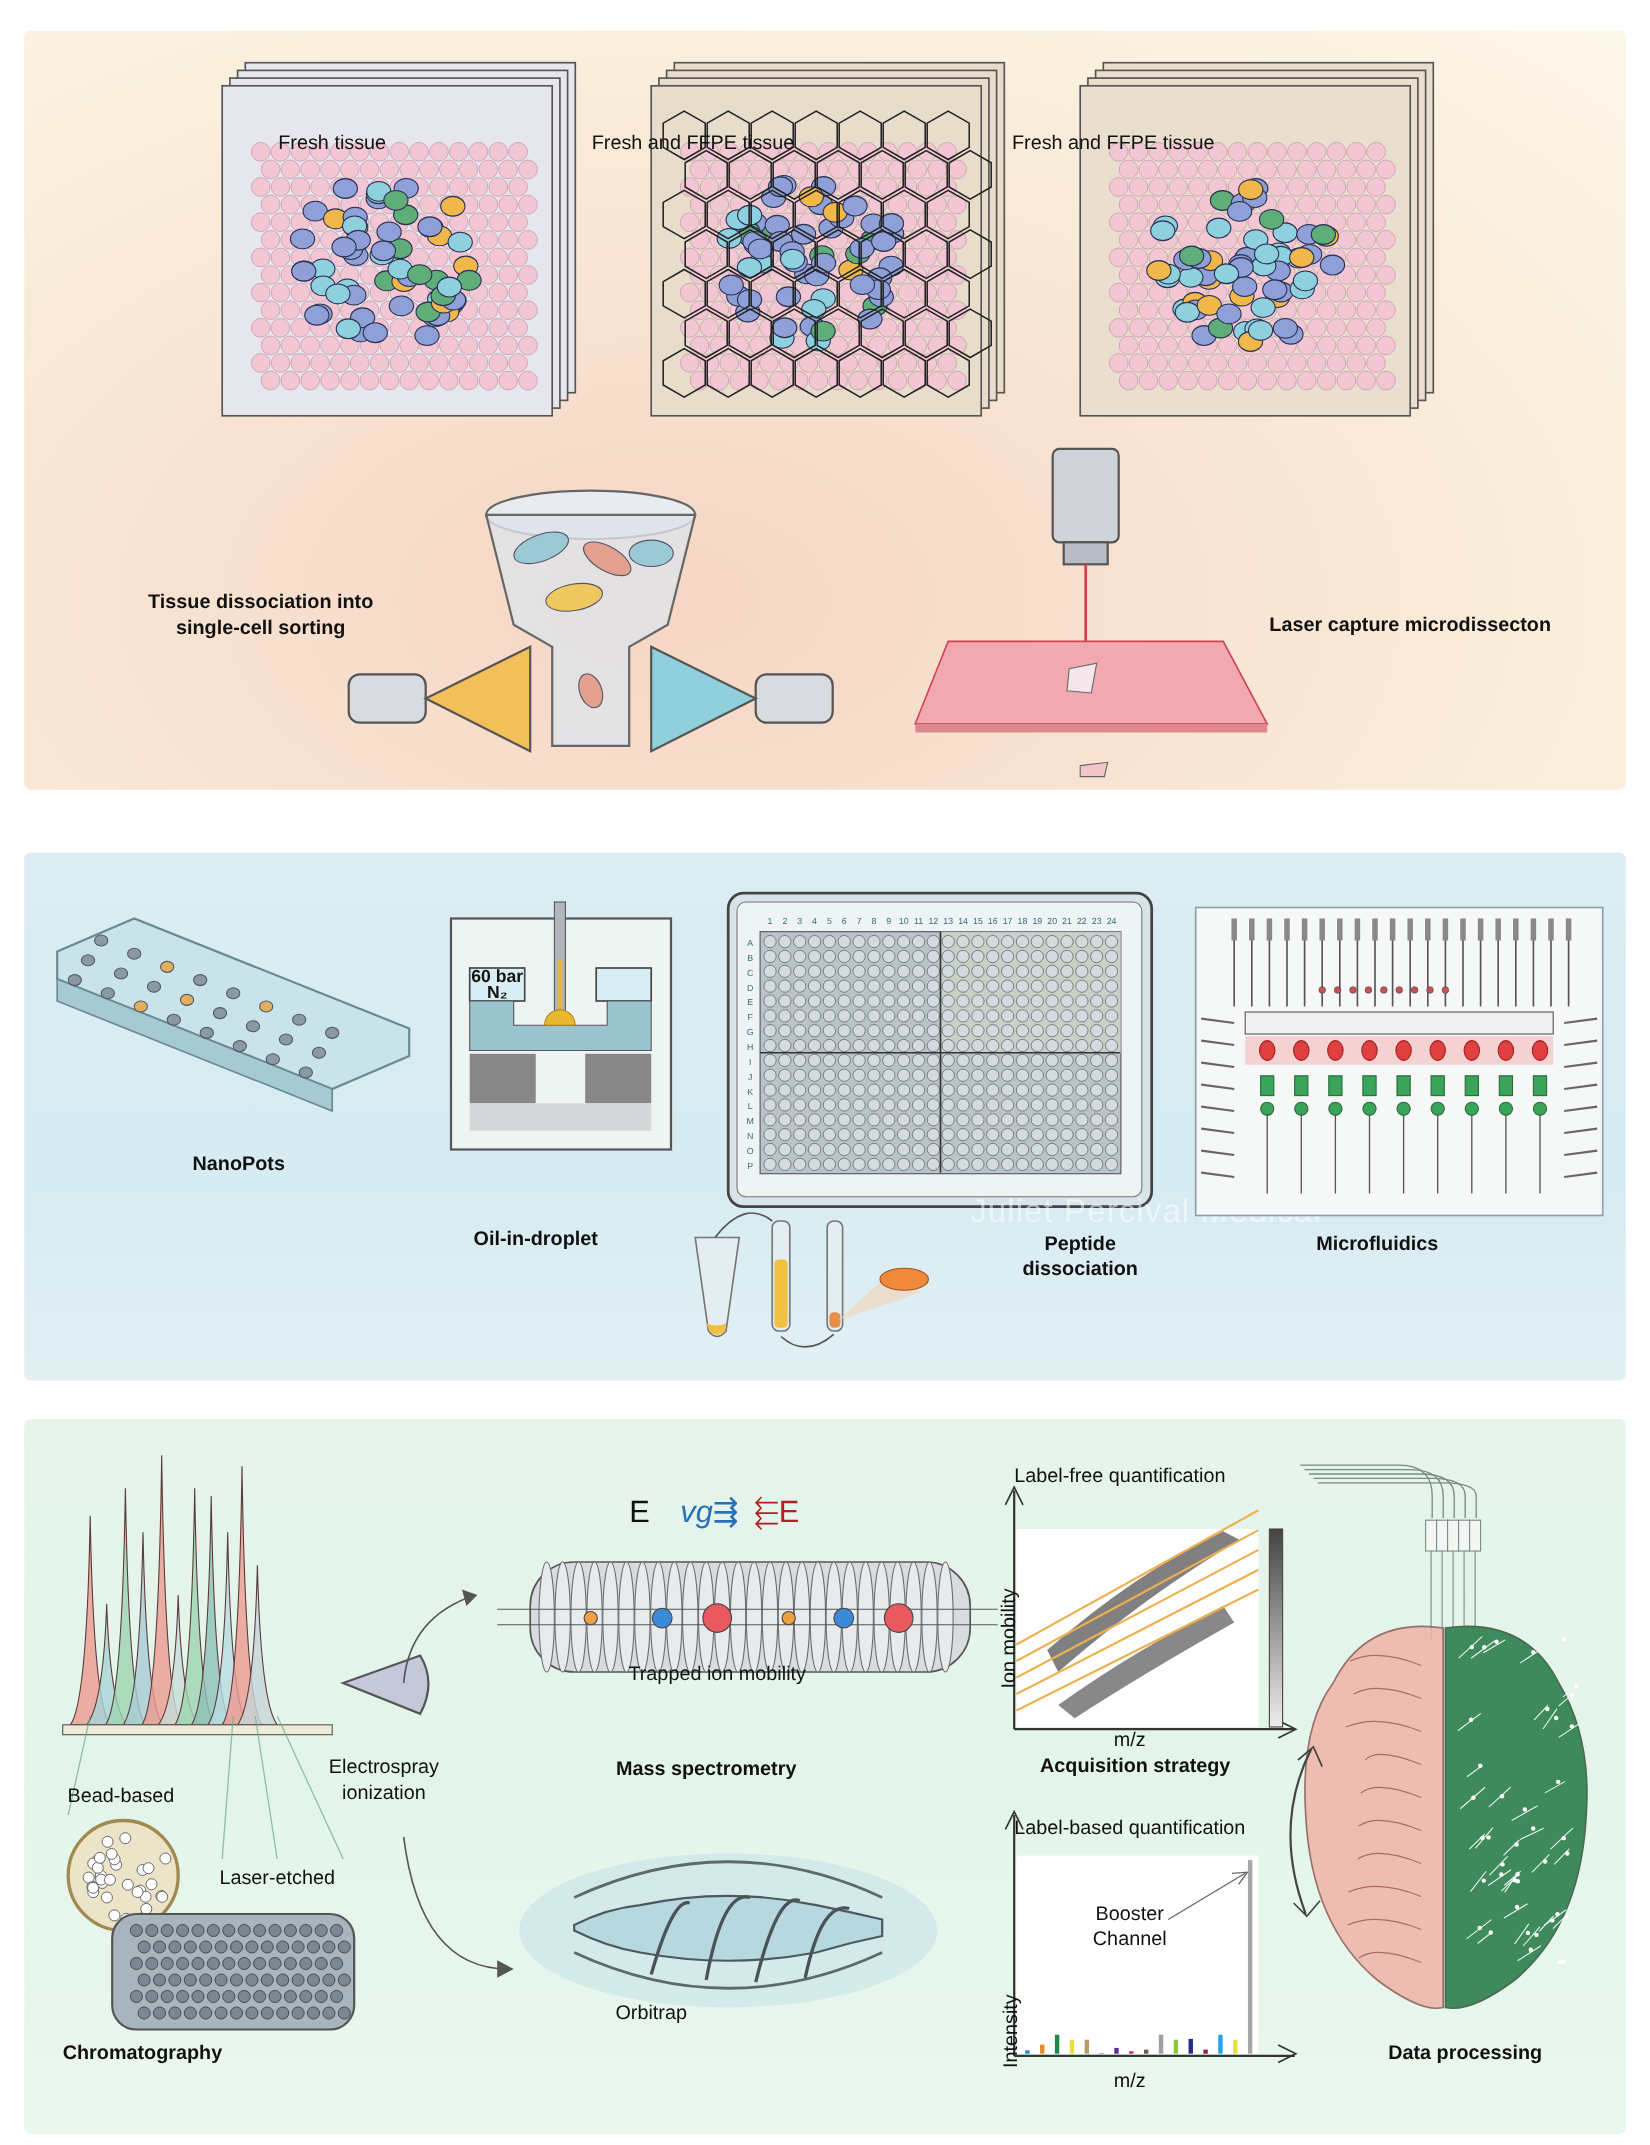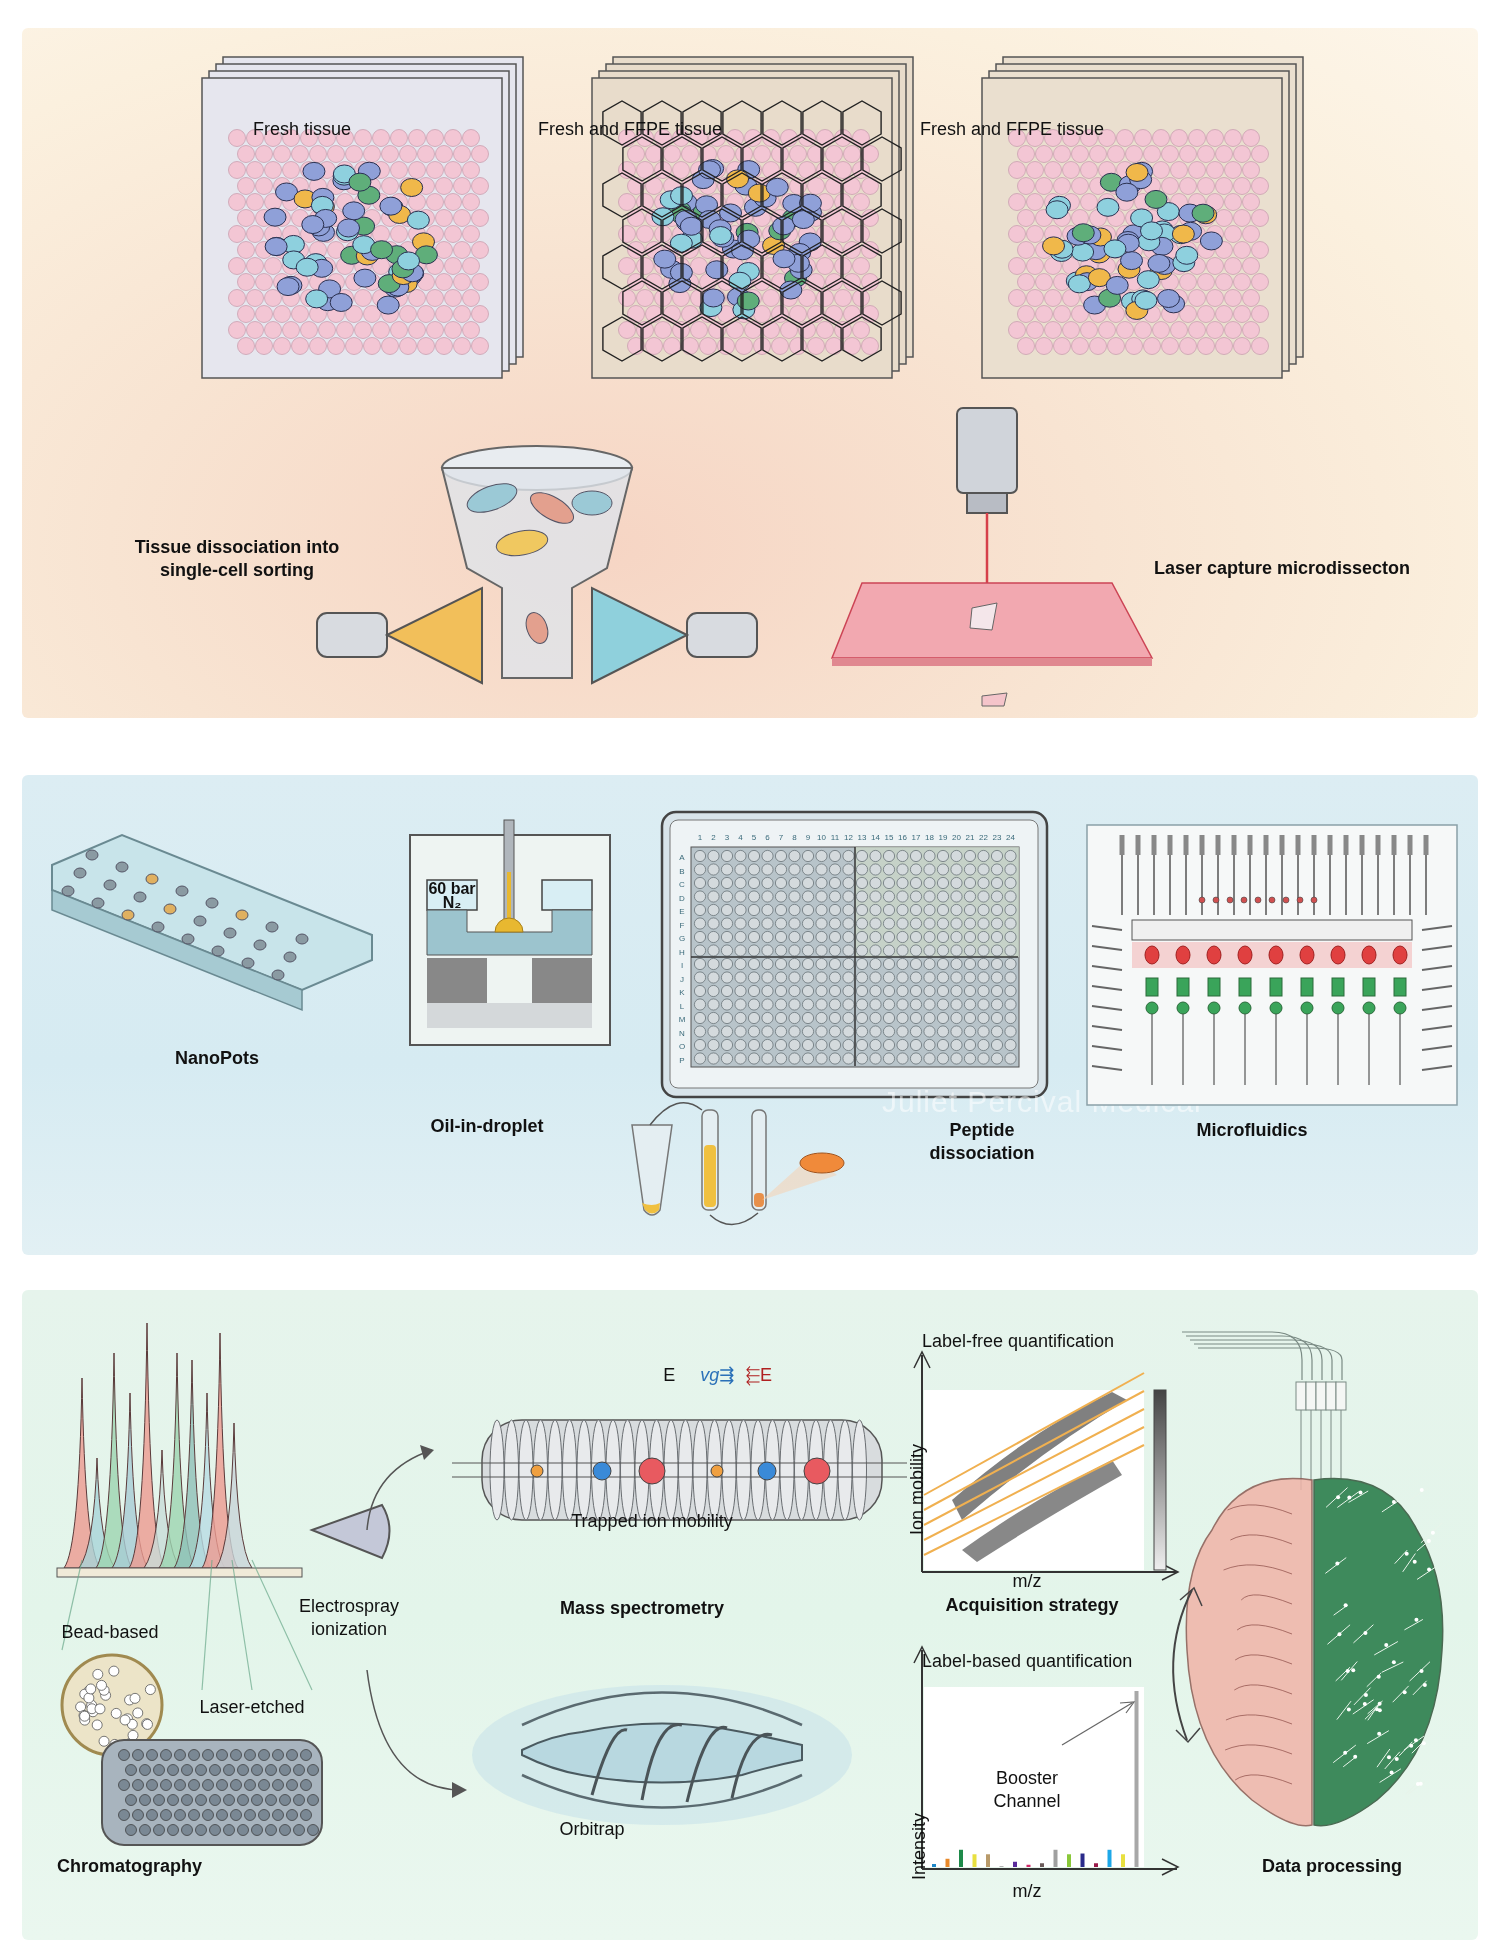--- a/index.html
+++ b/index.html
@@ -1657,21 +1657,21 @@
     <div>Electrospray</div>
     <div>ionization</div>
   </div>
   <svg style="left:320px;top:90px;width:160px;height:480px;">
     <path d="M25 150 Q30 90 90 70" fill="none" stroke="#555" stroke-width="1.5"></path>
     <path d="M25 290 Q40 410 120 410" fill="none" stroke="#555" stroke-width="1.5"></path>
     <path d="M110 402 L125 410 L110 418 Z" fill="#555"></path>
     <path d="M78 65 L92 70 L82 80 Z" fill="#555"></path>
   </svg>
 
-  <div class="lbl" style="left:550px;top:70px;width:200px;font-size:18px;line-height:30px;text-align:right;">
+  <div class="lbl" style="left:550px;top:70px;width:200px;font-size:28px;line-height:30px;text-align:left;">
     <span>E</span>
     <span style="color:#2a70b8;font-style:italic;margin-left:20px;">vg</span><span style="color:#2a70b8;">⇶</span>
     <span style="color:#b02020;margin-left:6px;">⬱</span><span style="color:#b02020;">E</span>
   </div>
   <svg id="tims-svg" style="left:430px;top:115px;width:460px;height:130px;">
       <rect x="30" y="15" width="400" height="100" rx="40" fill="#d8dcde" stroke="#555" stroke-width="1.5"></rect>
       <ellipse cx="45" cy="65" rx="7" ry="50" fill="#e8eaec" stroke="#6a6e72" stroke-width="1"></ellipse>
       <ellipse cx="59.5" cy="65" rx="7" ry="50" fill="#e8eaec" stroke="#6a6e72" stroke-width="1"></ellipse>
       <ellipse cx="74" cy="65" rx="7" ry="50" fill="#e8eaec" stroke="#6a6e72" stroke-width="1"></ellipse>
       <ellipse cx="88.5" cy="65" rx="7" ry="50" fill="#e8eaec" stroke="#6a6e72" stroke-width="1"></ellipse>
@@ -1762,21 +1762,21 @@
       <rect x="202" y="218.25531914893617" width="4" height="3.74468085106383" fill="#9a1a4a"></rect>
       <rect x="215.5" y="204.77446808510638" width="4" height="17.22553191489362" fill="#1ea8e8"></rect>
       <rect x="229" y="209.26808510638298" width="4" height="12.731914893617022" fill="#e8e040"></rect>
       <rect x="242.5" y="46" width="4" height="176" fill="#a8a8a8"></rect>
       <line x1="170" y1="100" x2="240" y2="58" stroke="#666" stroke-width="1.2"></line>
       <path d="M228 58 L242 57 L234 68" fill="none" stroke="#666" stroke-width="1.2"></path>
     </svg>
   <div class="lbl" style="left:900px;top:332px;width:260px;text-align:left;margin-top:28px;">Label-based quantification</div>
   <div class="lbl" style="left:852px;top:545px;width:90px;transform:rotate(-90deg);">Intensity</div>
   <div class="lbl" style="left:975px;top:590px;width:60px;">m/z</div>
-  <div class="lbl" style="left:955px;top:438px;width:100px;margin-top:39px;">
+  <div class="lbl" style="left:955px;top:438px;width:100px;">
     <div>Booster</div>
     <div>Channel</div>
   </div>
 
   <svg id="brain-svg" style="left:1140px;top:40px;width:300px;height:530px;">
       <path d="M20 2 L110 2 Q140 2 140 30 L140 50" fill="none" stroke="#7a8a84" stroke-width="1.2"></path>
       <rect x="134" y="52" width="10" height="28" fill="#f4f6f4" stroke="#7a8a84"></rect>
       <line x1="139" y1="80" x2="139" y2="160" stroke="#7a8a84" stroke-width="1"></line>
       <path d="M24 6 L120 6 Q150 6 150 30 L150 50" fill="none" stroke="#7a8a84" stroke-width="1.2"></path>
       <rect x="144" y="52" width="10" height="28" fill="#f4f6f4" stroke="#7a8a84"></rect>

